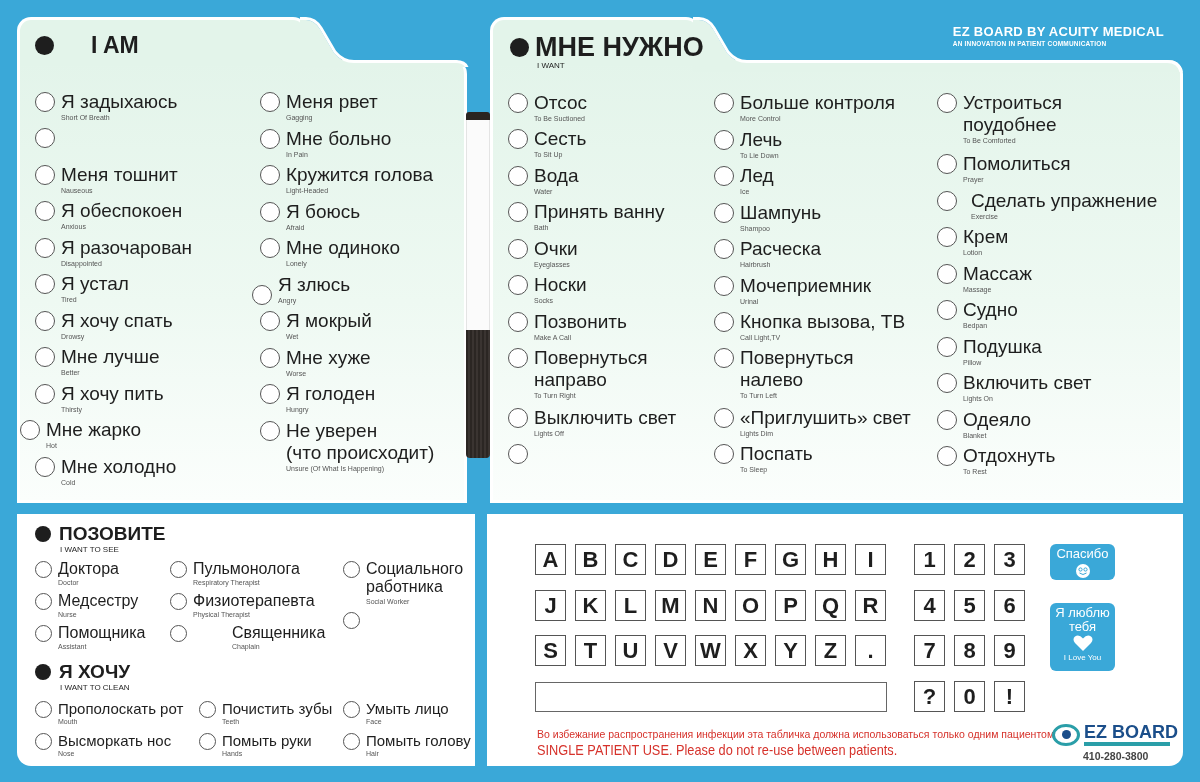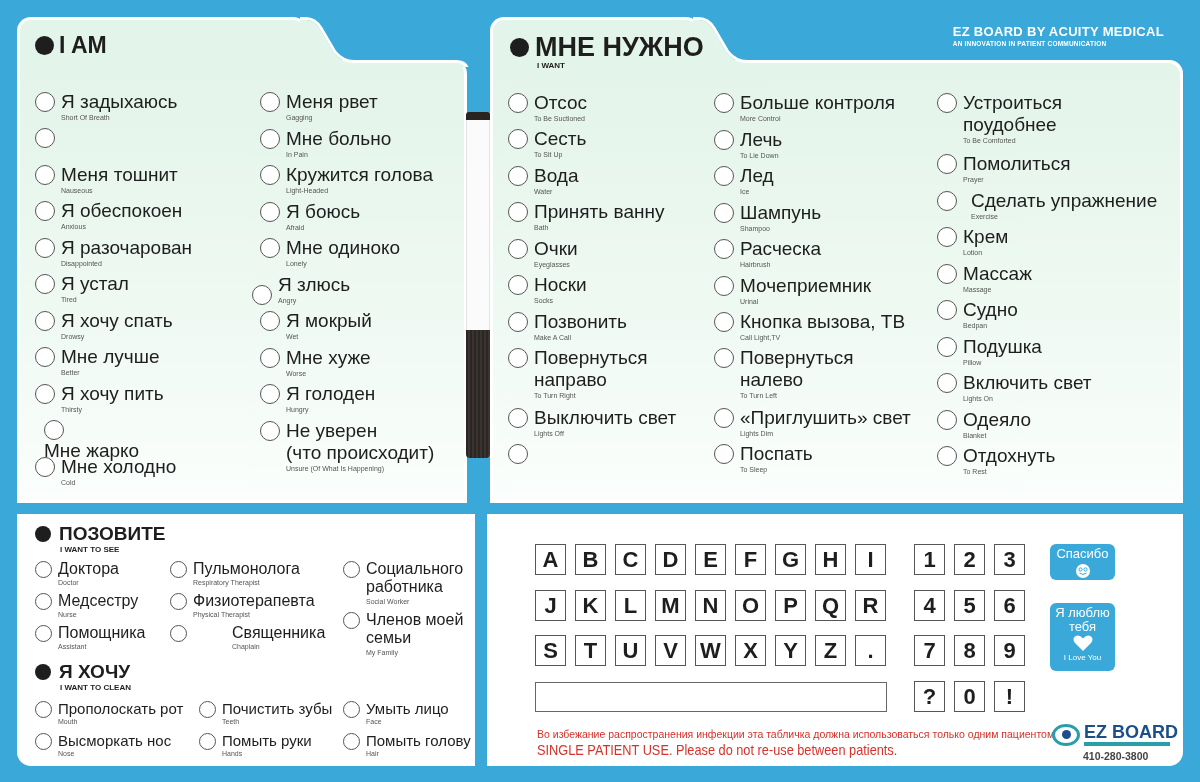--- a/index.html
+++ b/index.html
@@ -33,21 +33,21 @@
     align-items: center;
   }
   .bullet {
     display: inline-block;
     border-radius: 50%;
     background: #1e1e1e;
   }
   .subtitle {
     position: absolute;
     font-size: 8px;
-    font-weight: bold;
+    font-weight: normal;
     color: #1e1e1e;
   }
   .item {
     position: absolute;
     display: flex;
     align-items: flex-start;
     cursor: pointer;
   }
   .radio {
     flex: 0 0 auto;
@@ -104,21 +104,21 @@
 <body>
 
 <div class="tab-top" style="left:17px; top:17px; width:290px; height:50px; border-radius:14px 14px 0 0;"></div>
 <div class="panel-green" style="left:17px; top:60px; width:450px; height:443px; border-top:none; border-radius:0 14px 0 0;"></div>
 <div style="position:absolute; left:20px; top:55px; width:284px; height:10px; background:#e3f4ea;"></div>
 <svg style="position:absolute; left:300px; top:17px;" width="170" height="50">
   <path d="M0,3 L6,3 Q14,3 20,12 L34,36 Q42,46 54,46 L160,46 Q167,46 167,50 L0,50 Z" fill="#e3f4ea"></path>
   <path d="M0,1.5 L6,1.5 Q15,1.5 21,11 L35,35 Q43,44.5 54,44.5 L156,44.5 Q168,44.5 168,56" fill="none" stroke="#fff" stroke-width="3"></path>
 </svg>
 
-<div class="section-title" style="left:35px; top:32px; font-size:23px;">
+<div class="section-title" style="left:35px; top:32px; font-size:23px;gap:32px;">
   <span class="bullet" style="width:19px;height:19px;margin-right:5px;"></span>
   <span>I AM</span>
 </div>
 
 <div>
   <div class="item big" style="left:35px; top:91px;">
     <span class="radio"></span>
     <span class="item-text">
         <span class="ru">Я задыхаюсь</span>
         <span class="en">Short Of Breath</span>
@@ -169,21 +169,21 @@
         <span class="en">Better</span>
       </span>
   </div>
   <div class="item big" style="left:35px; top:383px;">
     <span class="radio"></span>
     <span class="item-text">
         <span class="ru">Я хочу пить</span>
         <span class="en">Thirsty</span>
       </span>
   </div>
-  <div class="item big" style="left:44px; top:419px;flex-direction:column;">
+  <div class="item big" style="left:20px; top:419px;">
     <span class="radio"></span>
     <span class="item-text">
         <span class="ru">Мне жарко</span>
         <span class="en">Hot</span>
       </span>
   </div>
   <div class="item big" style="left:35px; top:456px;">
     <span class="radio"></span>
     <span class="item-text">
         <span class="ru">Мне холодно</span>
@@ -567,25 +567,20 @@
   <div class="item small" style="left:343px; top:560px;">
     <span class="radio"></span>
     <span class="item-text">
         <span class="ru">Социального</span>
         <span class="ru">работника</span>
         <span class="en">Social Worker</span>
       </span>
   </div>
   <div class="item small" style="left:343px; top:611px;">
     <span class="radio"></span>
-    <span class="item-text">
-        <span class="ru">Членов моей</span>
-        <span class="ru">семьи</span>
-        <span class="en">My Family</span>
-      </span>
   </div>
 </div>
 
 <div class="section-title" style="left:35px; top:661px; font-size:19px;">
   <span class="bullet" style="width:16px;height:16px;margin-right:8px;"></span>
   <span>Я ХОЧУ</span>
 </div>
 <div class="subtitle" style="left:60px; top:683px;">I WANT TO CLEAN</div>
 
 <div>

